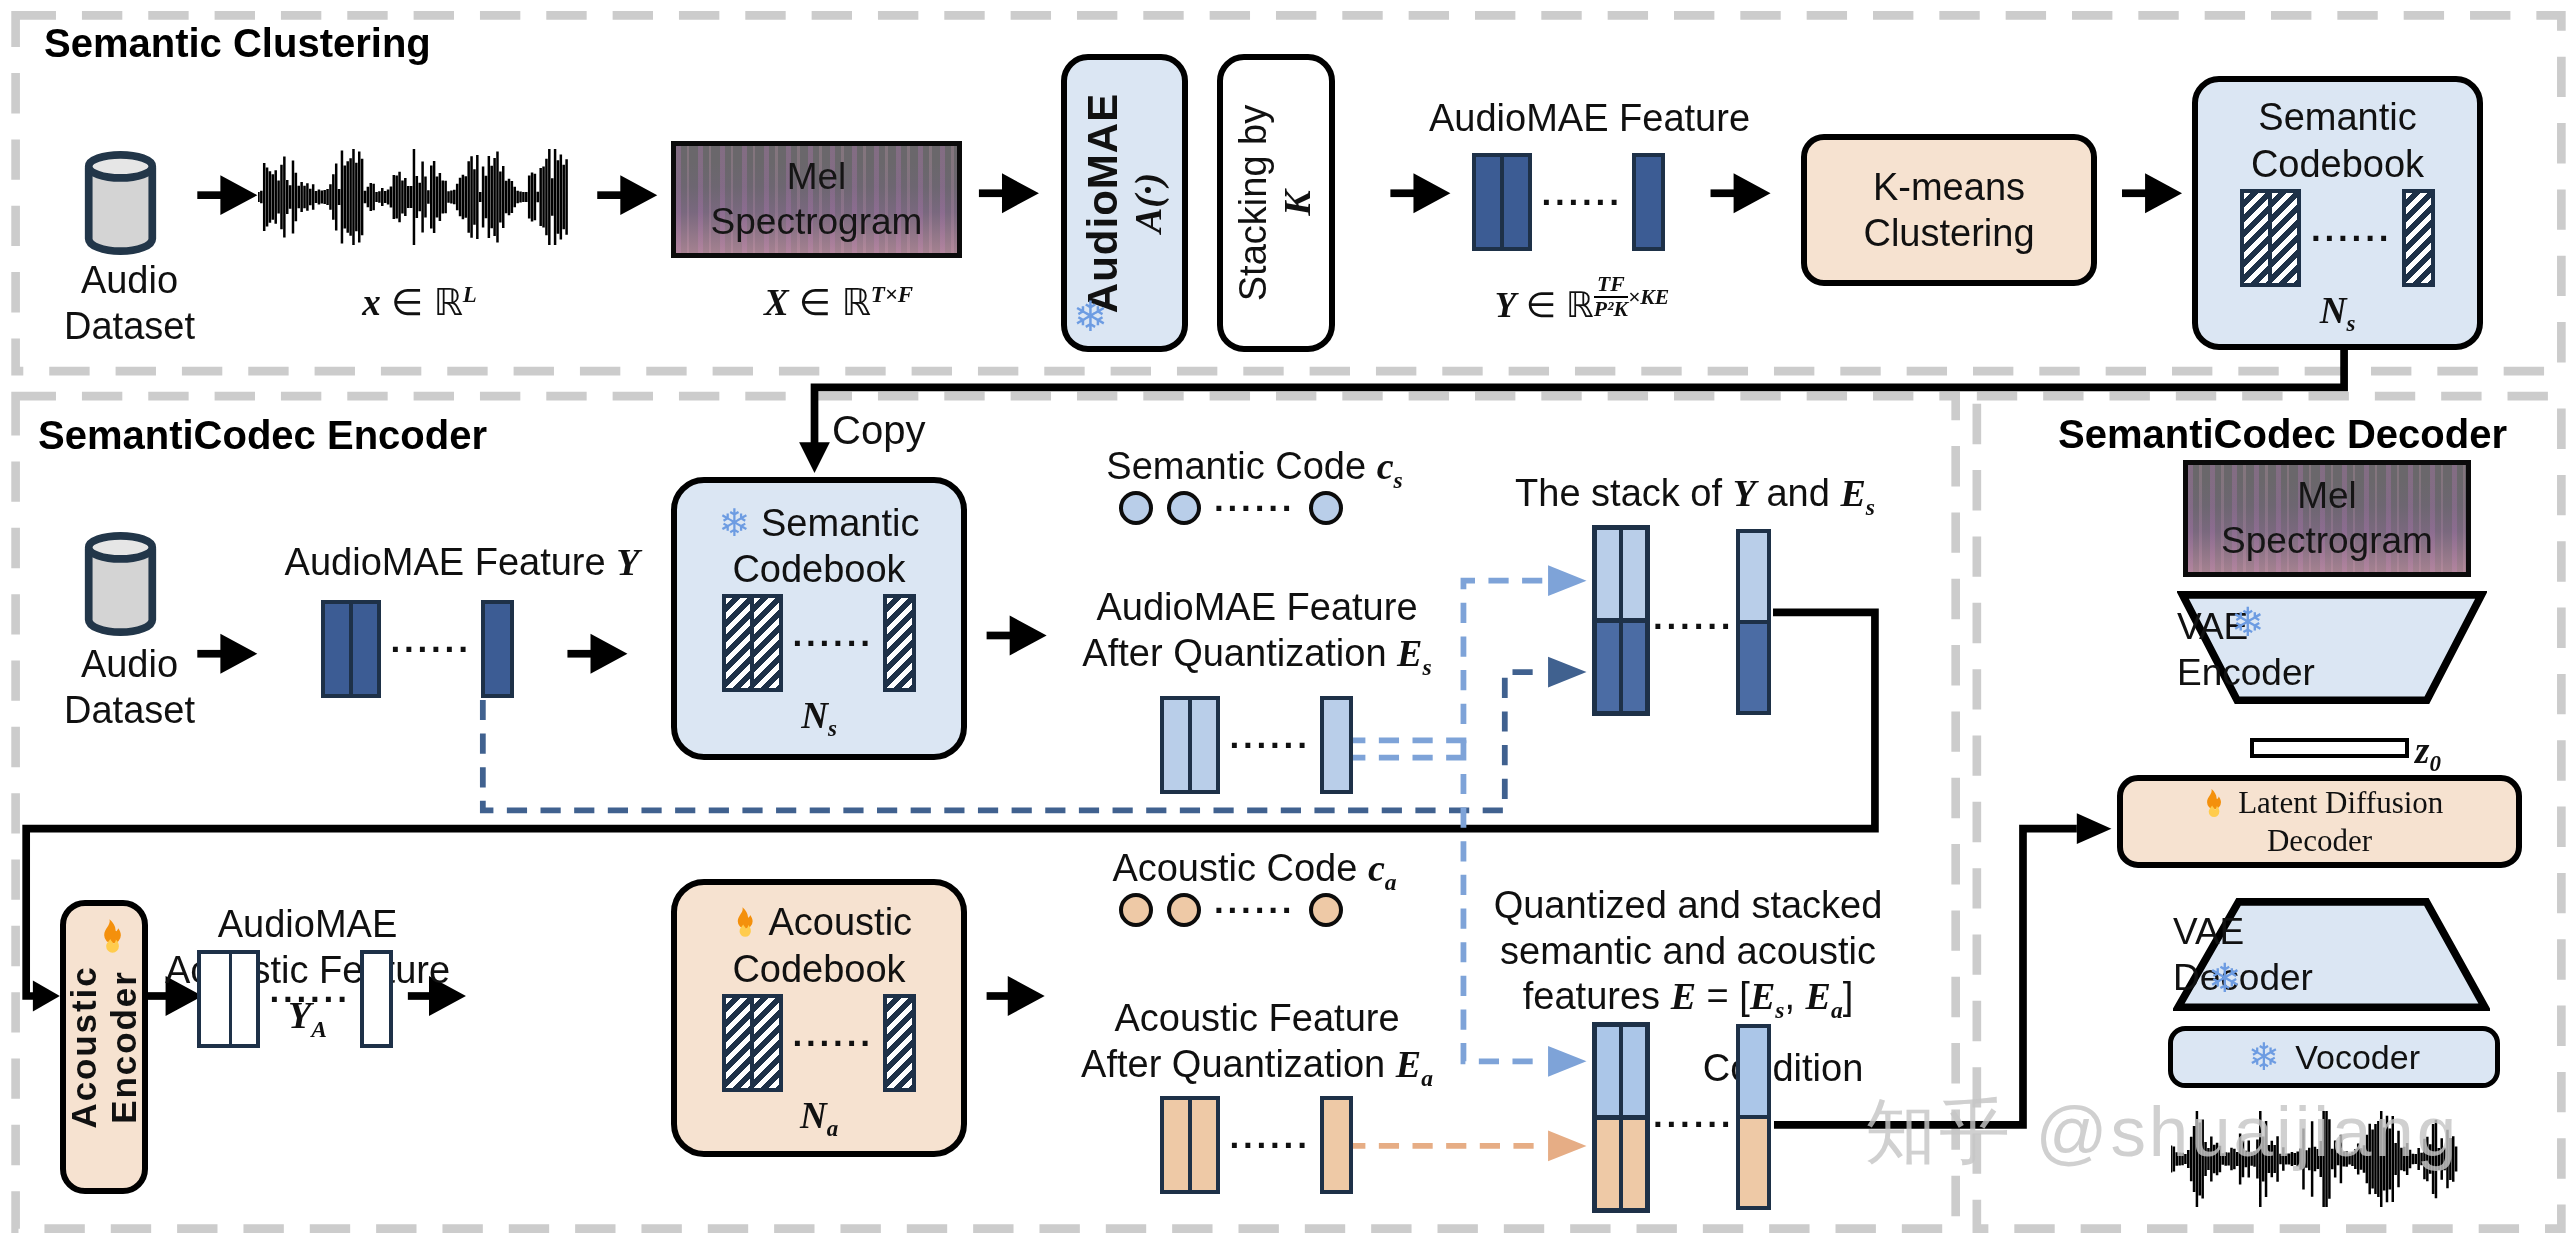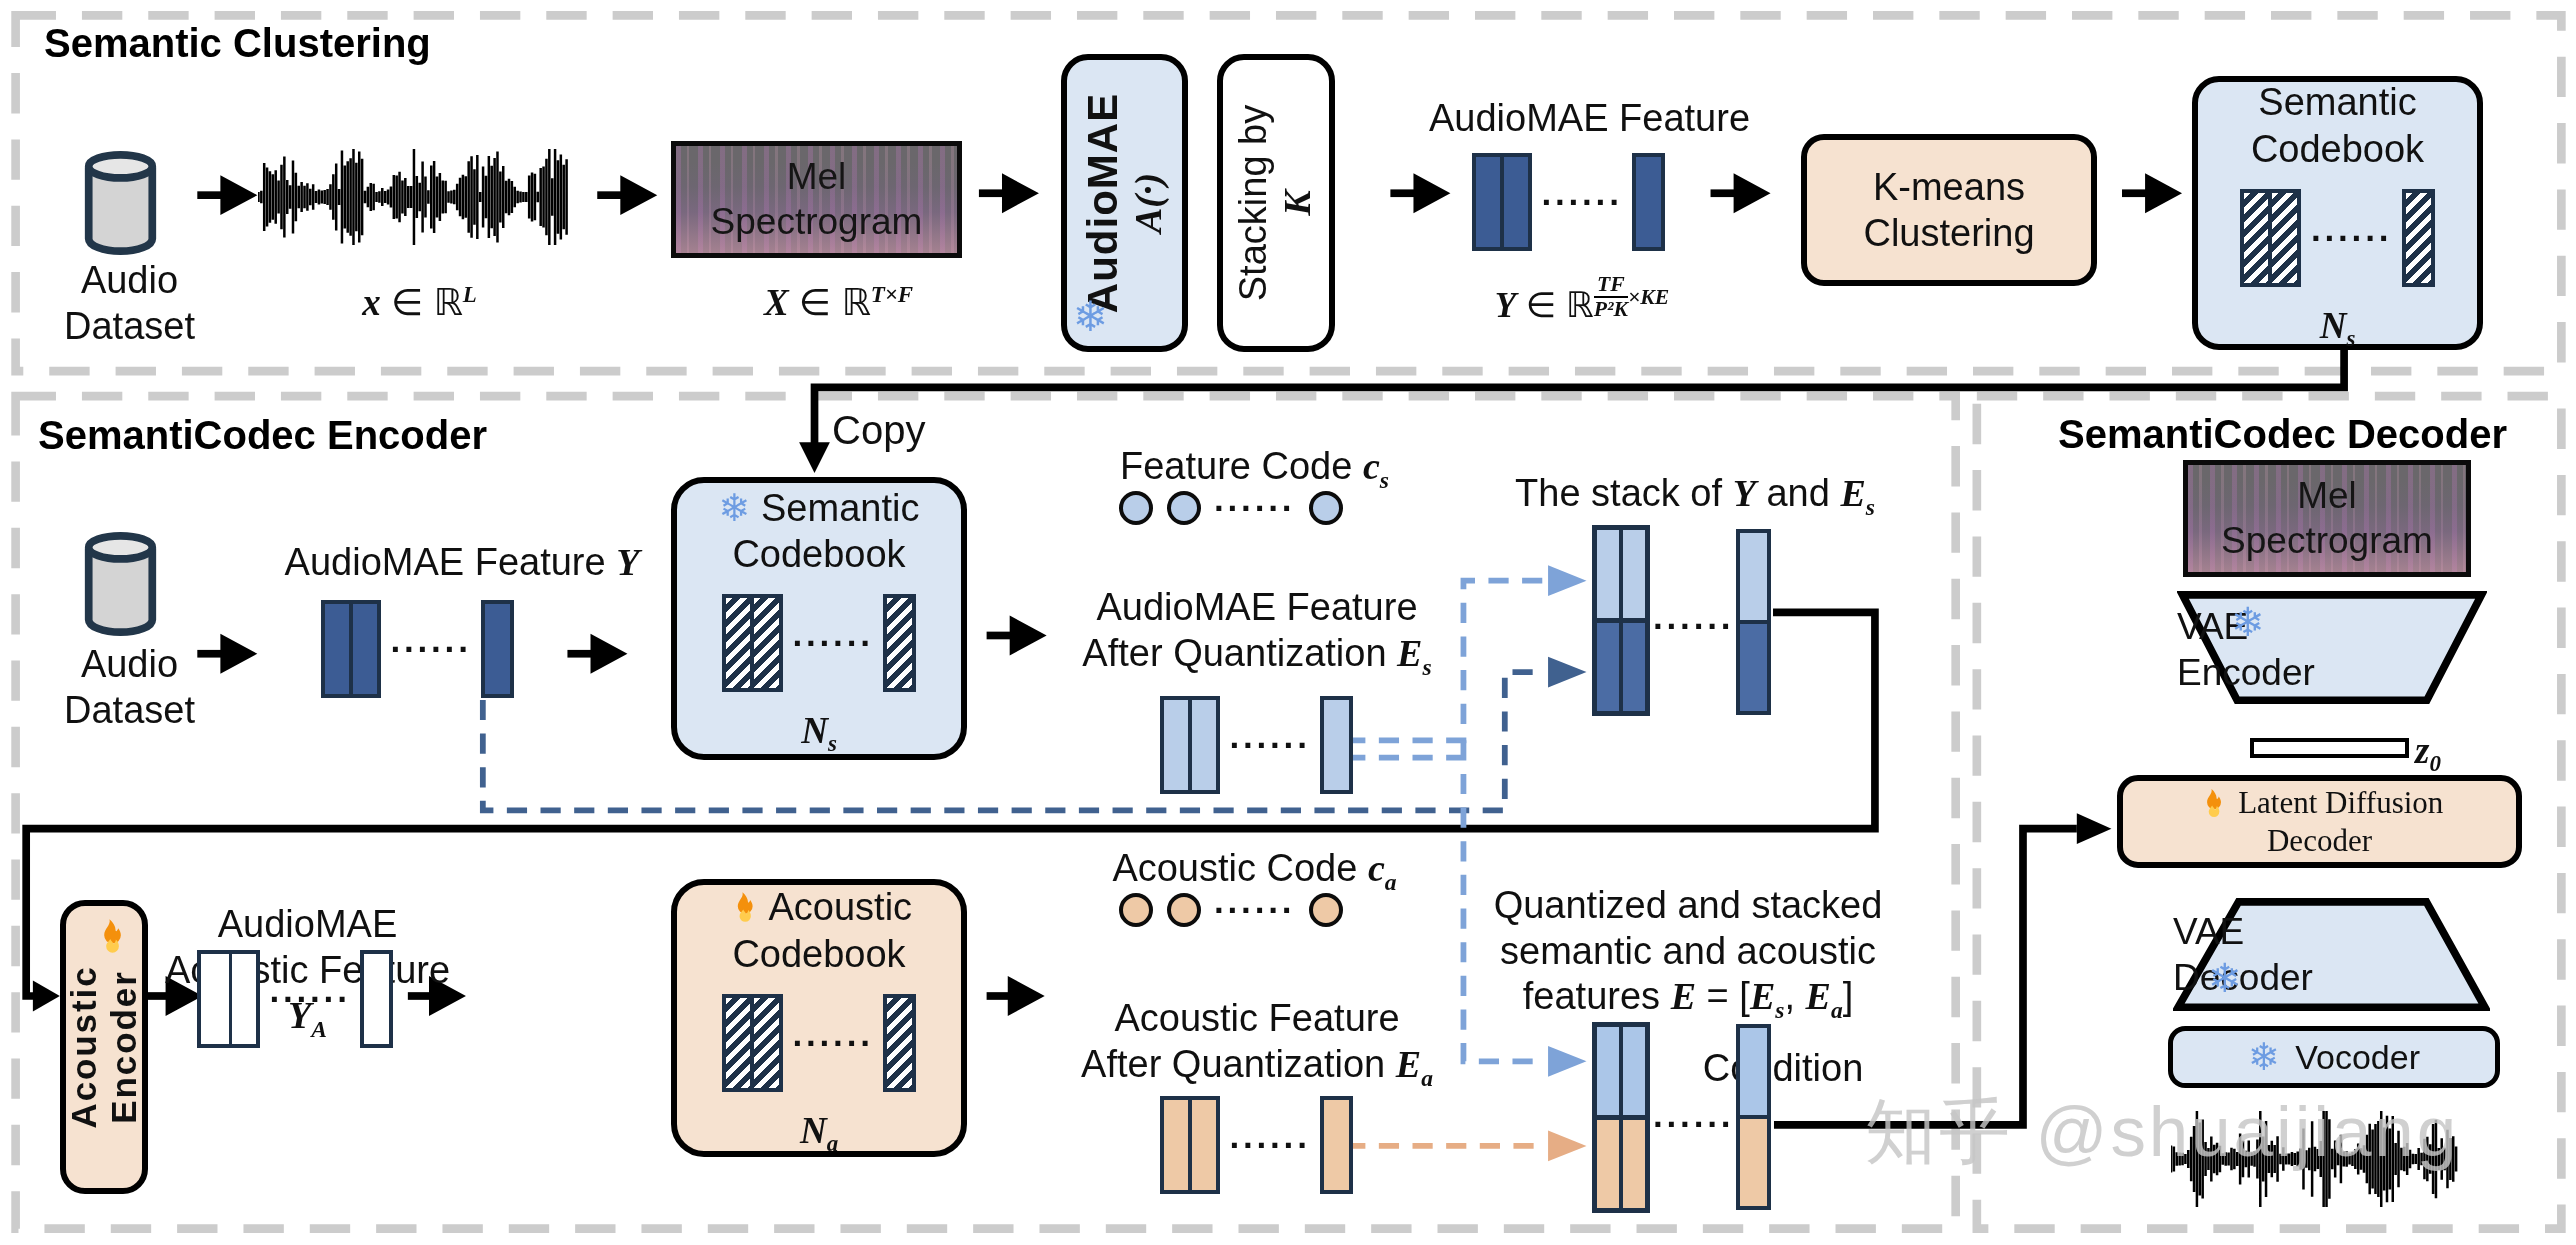--- a/index.html
+++ b/index.html
@@ -39,21 +39,21 @@
   .circ{width:26px;height:26px;border-radius:50%;border:4.8px solid #0c0c0c;box-sizing:content-box;}
   .crow{position:absolute;display:flex;align-items:center;gap:13.5px;}
   
   .mel{position:absolute;box-sizing:border-box;border:5.8px solid #0b0b0b;
        background:
         linear-gradient(to top, rgba(236,162,190,.45), rgba(162,108,176,.28) 38%, rgba(128,96,150,.14) 62%, rgba(0,0,0,0) 85%),
         repeating-linear-gradient(90deg, rgba(188,122,188,.30) 0 4.8px, rgba(0,0,0,0) 4.8px 10.6px, rgba(232,172,200,.20) 10.6px 13.5px, rgba(0,0,0,0) 13.5px 22px),
         #6a676b;
        display:flex;align-items:center;justify-content:center;text-align:center;
        font-size:37px;color:#151515;line-height:1.2;}
-  .codebook{display:flex;flex-direction:column;align-items:center;justify-content:center;gap:17px;padding:9.6px 5.8px;}
+  .codebook{display:flex;flex-direction:column;align-items:center;justify-content:center;gap:2px;padding:9.6px 5.8px;}
   .cbtitle{font-size:38px;line-height:1.22;text-align:center;}
   .ncount{font-size:37px;}
   .trapz{position:absolute;}
   .traplbl{position:absolute;font-size:37px;line-height:1.25;}
   #watermark{position:absolute;left:1865px;top:1085px;font-size:71px;letter-spacing:2.9px;
              color:var(--wm);opacity:.82;z-index:9;white-space:nowrap;font-weight:500;}
 </style>
 </head>
 <body>
 
@@ -227,21 +227,21 @@
       <div style="display:flex;">
           <div class="sbar hatch"></div>
           <div class="sbar hatch" style="margin-left:-4.8px;"></div>
         </div>
       <div class="dots">······</div>
       <div class="sbar hatch"></div>
     </div>
     <div class="ncount mi"><span class="mi">N</span><sub><span class="mi">s</span></sub></div>
   </div>
 
-  <div class="lbl" style="left:1072px;top:444px;width:365px;"><span>Feature Code </span><span class="mi">c</span><sub><span class="mi">s</span></sub></div>
+  <div class="lbl" style="left:1072px;top:444px;width:365px;"><span>Semantic Code </span><span class="mi">c</span><sub><span class="mi">s</span></sub></div>
   <div class="crow" style="left:1119px;top:488px;z-index:2">
     <div class="circ" style="background:var(--barlight)"></div>
     <div class="circ" style="background:var(--barlight)"></div>
     <div class="dots">······</div>
     <div class="circ" style="background:var(--barlight)"></div>
   </div>
 
   <div class="lbl" style="left:1043px;top:585px;width:428px;">
     <div>AudioMAE Feature</div>
     <div><span>After Quantization </span><span class="mi">E</span><sub><span class="mi">s</span></sub></div>

